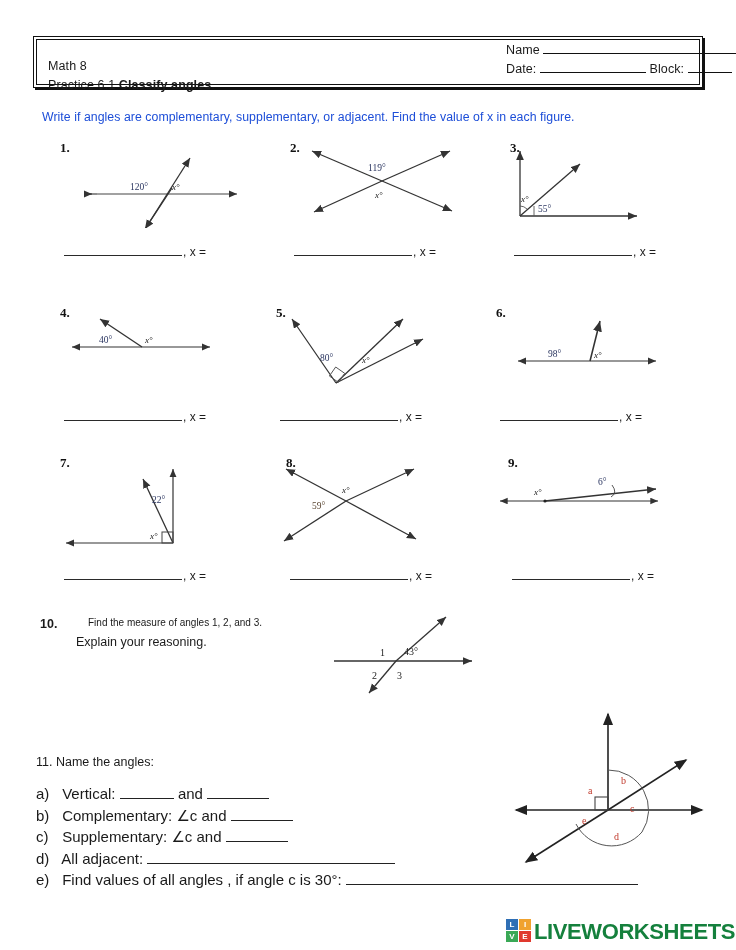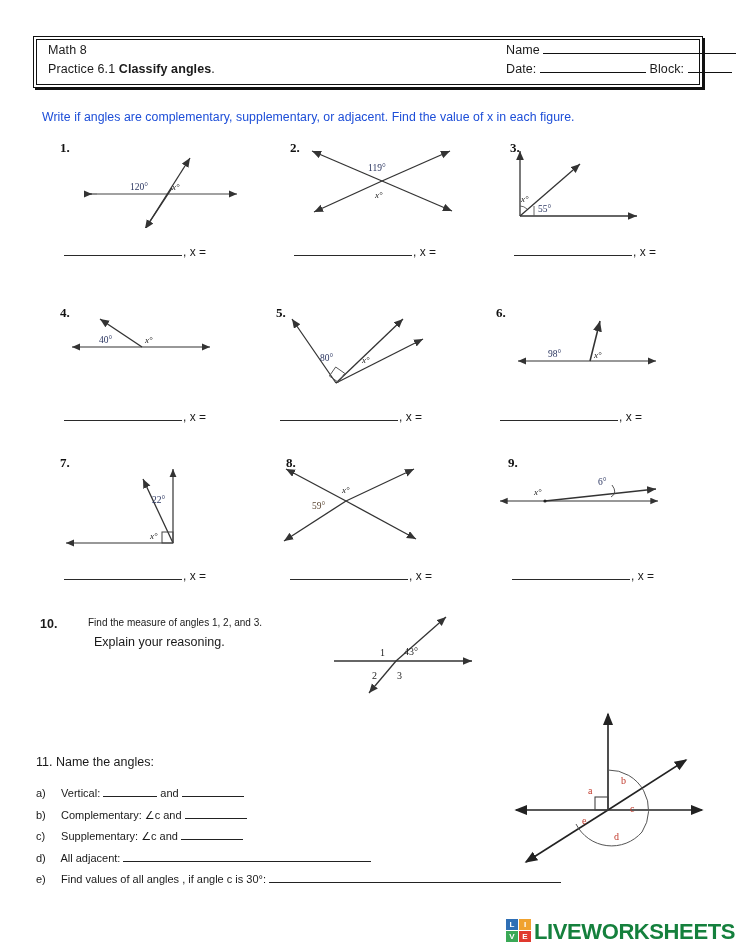--- a/index.html
+++ b/index.html
@@ -17,21 +17,21 @@
   .hdr-outer{
     position:absolute;left:33px;top:36px;width:668px;height:50px;
     border:1px solid #111;
     box-shadow:2px 2px 0 0 #111;
     background:#fff;
   }
   .hdr-inner{
     position:absolute;left:2px;top:2px;right:2px;bottom:2px;
     border:1px solid #111;
   }
-  .hdr-left{position:absolute;left:14px;top:4px;}
+  .hdr-left{position:absolute;left:14px;top:20px;}
   .hdr-right{position:absolute;left:472px;top:4px;}
   .hdr-line{font-size:12.5px;line-height:19px;white-space:nowrap;letter-spacing:.1px;}
   .hdr-line b{font-weight:bold;}
   .rule{display:inline-block;border-bottom:1.6px solid #111;vertical-align:baseline;height:11px;}
   .r-name{width:204px;}
   .r-date{width:106px;}
   .r-block{width:44px;}
 
   
   .instr{
@@ -52,27 +52,27 @@
   }
   .ansline .blank{
     display:inline-block;border-bottom:1.4px solid #2a2a2a;
     width:118px;height:11px;vertical-align:baseline;margin-right:1px;
   }
 
   
   .q10{position:absolute;left:40px;top:617px;width:660px;height:80px;}
   .q10 .n{position:absolute;left:0;top:0;font-size:12.5px;font-weight:bold;}
   .q10 .t1{position:absolute;left:48px;top:0;font-size:10px;}
-  .q10 .t2{position:absolute;left:54px;top:18px;font-size:12.5px;}
+  .q10 .t2{position:absolute;left:36px;top:18px;font-size:12.5px;}
   .q10 .fig10{position:absolute;left:272px;top:-8px;width:180px;height:90px;}
 
   
   .q11{position:absolute;left:36px;top:755px;width:470px;}
   .q11 .title{font-size:12.5px;margin-bottom:14px;}
-  .q11 .row{font-size:11px;line-height:21.5px;white-space:nowrap;}
+  .q11 .row{font-size:15px;line-height:21.5px;white-space:nowrap;}
   .q11 .lbl{display:inline-block;width:22px;}
   .ul{display:inline-block;border-bottom:1.3px solid #222;height:11px;vertical-align:baseline;}
   .u60{width:54px;} .u70{width:62px;}
   .u260{width:248px;} .u300{width:292px;}
   .fig11{position:absolute;left:494px;top:702px;width:232px;height:182px;}
 
   
   .logo{position:absolute;left:506px;top:915px;width:225px;height:32px;}
   .tiles{position:absolute;left:0;top:4px;width:26px;height:24px;}
   .tile{

